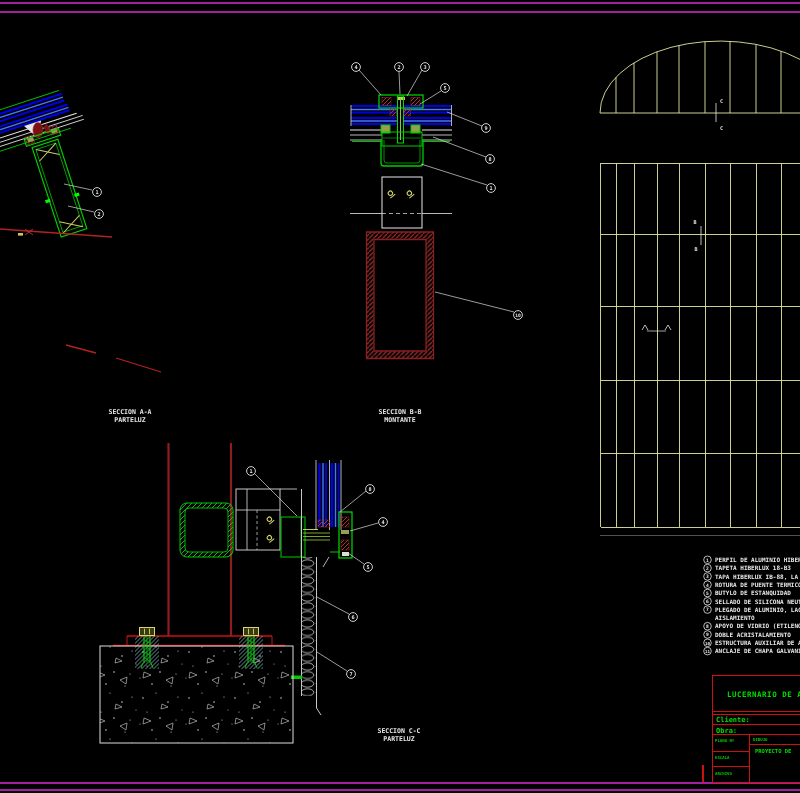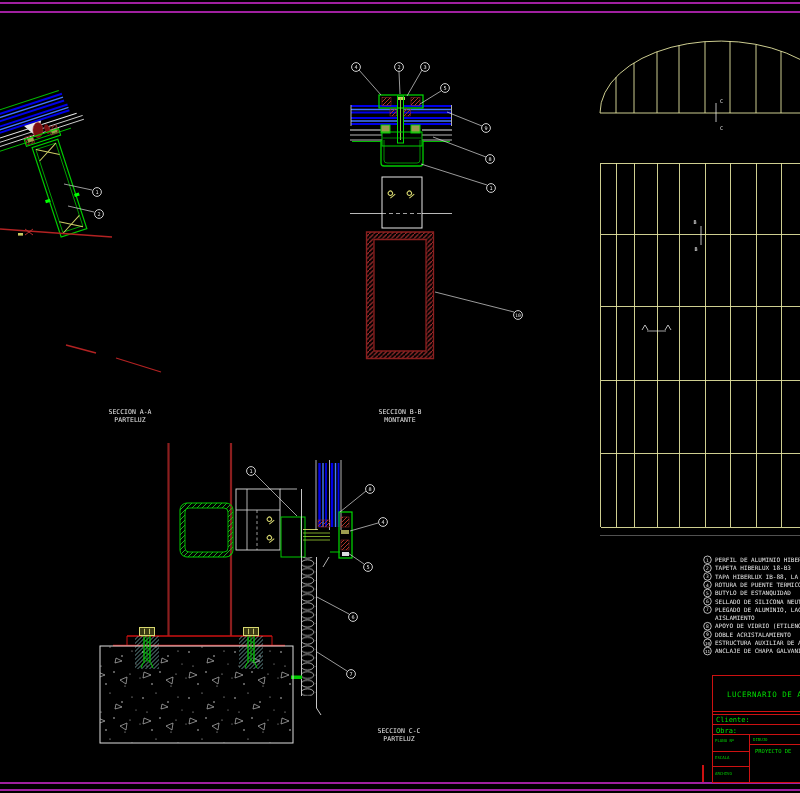--- a/index.html
+++ b/index.html
@@ -1,17 +1,17 @@
 <!DOCTYPE html>
 <html><head>
 <meta charset="utf-8">
 <style>
   html,body{margin:0;padding:0;background:#000;}
   .canvas{position:relative;width:800px;height:793px;background:#000;overflow:hidden;
-          font-family:"DejaVu Sans Mono",monospace;}
+          font-family:"DejaVu Sans Mono",monospace;font-weight:bold;}
   svg text{font-family:"DejaVu Sans Mono",monospace;}
 </style>
 </head>
 <body>
 
 <div class="canvas">
 <svg width="800" height="793" viewBox="0 0 800 793" style="position:absolute;top:0;left:0;">
   <defs>
     <pattern id="hatchRed" width="4" height="4" patternUnits="userSpaceOnUse">
       <path d="M0,4 L4,0" stroke="#B03428" stroke-width="1"></path>

